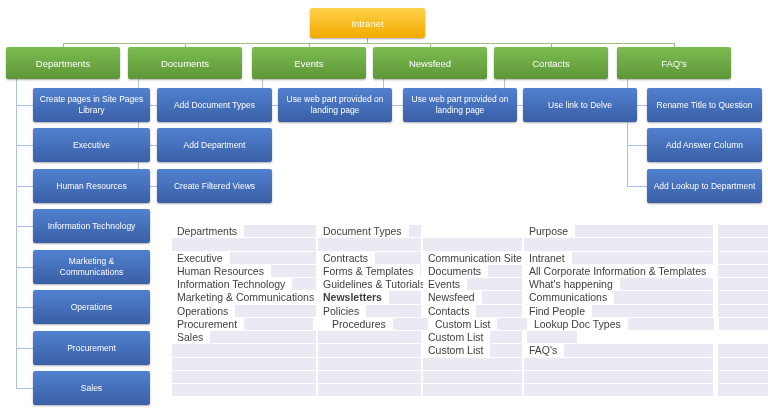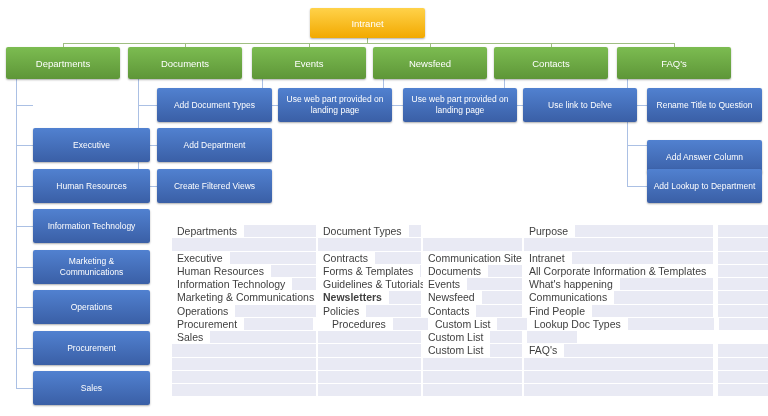--- a/index.html
+++ b/index.html
@@ -68,20 +68,23 @@
       <line x1="627" y1="105" x2="647" y2="105" stroke="#ABC0E4" stroke-width="1"></line>
       <line x1="627" y1="145" x2="647" y2="145" stroke="#ABC0E4" stroke-width="1"></line>
       <line x1="627" y1="186" x2="647" y2="186" stroke="#ABC0E4" stroke-width="1"></line>
     </svg>
     <div class="node root" style="left: 310px; top: 8px; width: 115px; height: 30px; background: linear-gradient(rgb(255, 210, 74), rgb(242, 169, 0));">
       <span>Intranet</span>
     </div>
     <div class="node branch" style="left: 6px; top: 47px; width: 114px; height: 32px; background: linear-gradient(rgb(124, 188, 81), rgb(94, 150, 56));">
       <span>Departments</span>
     </div>
+    <div class="node item" style="left: 33px; top: 88px; width: 117px; height: 34px; background: linear-gradient(rgb(81, 129, 208), rgb(58, 95, 166));">
+      <span>Create pages in Site Pages Library</span>
+    </div>
     <div class="node item" style="left: 33px; top: 128px; width: 117px; height: 34px; background: linear-gradient(rgb(81, 129, 208), rgb(58, 95, 166));">
       <span>Executive</span>
     </div>
     <div class="node item" style="left: 33px; top: 169px; width: 117px; height: 34px; background: linear-gradient(rgb(81, 129, 208), rgb(58, 95, 166));">
       <span>Human Resources</span>
     </div>
     <div class="node item" style="left: 33px; top: 209px; width: 117px; height: 34px; background: linear-gradient(rgb(81, 129, 208), rgb(58, 95, 166));">
       <span>Information Technology</span>
     </div>
     <div class="node item" style="left: 33px; top: 250px; width: 117px; height: 34px; background: linear-gradient(rgb(81, 129, 208), rgb(58, 95, 166));">
@@ -125,21 +128,21 @@
     </div>
     <div class="node item" style="left: 523px; top: 88px; width: 114px; height: 34px; background: linear-gradient(rgb(81, 129, 208), rgb(58, 95, 166));">
       <span>Use link to Delve</span>
     </div>
     <div class="node branch" style="left: 617px; top: 47px; width: 114px; height: 32px; background: linear-gradient(rgb(124, 188, 81), rgb(94, 150, 56));">
       <span>FAQ's</span>
     </div>
     <div class="node item" style="left: 647px; top: 88px; width: 115px; height: 34px; background: linear-gradient(rgb(81, 129, 208), rgb(58, 95, 166));">
       <span>Rename Title to Question</span>
     </div>
-    <div class="node item" style="left: 647px; top: 140px; width: 115px; height: 34px; background: linear-gradient(rgb(81, 129, 208), rgb(58, 95, 166));">
+    <div class="node item" style="left: 647px; top: 128px; width: 115px; height: 34px; background: linear-gradient(rgb(81, 129, 208), rgb(58, 95, 166));">
       <span>Add Answer Column</span>
     </div>
     <div class="node item" style="left: 647px; top: 169px; width: 115px; height: 34px; background: linear-gradient(rgb(81, 129, 208), rgb(58, 95, 166));">
       <span>Add Lookup to Department</span>
     </div>
     <div class="tbl" style="left: 172px; top: 225px; width: 596px;">
       <div class="trow" style="height: 13.25px;">
         <div class="tcell" style="width: 146px;"><span class="fill">Departments</span></div>
         <div class="tcell" style="width: 105px;"><span class="fill">Document Types</span></div>
         <div class="tcell" style="width: 101px; margin-top: 48px;"><span class="fill">Apps Needed</span></div>

